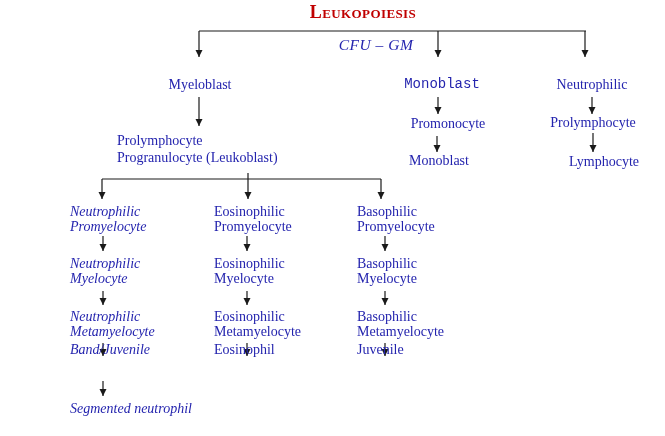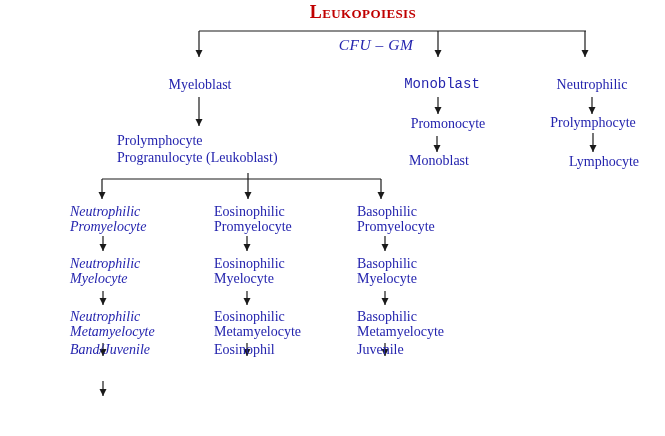--- a/index.html
+++ b/index.html
@@ -100,20 +100,21 @@
   <div class="lbl ctr" style="left:593px;top:115px;">Prolymphocyte</div>
   <div class="lbl ctr" style="left:597px;top:154px;margin-left:7px;">Lymphocyte</div>
 
   <div class="lbl multi col1 r1">Neutrophilic
 Promyelocyte</div>
   <div class="lbl multi col1 r2">Neutrophilic
 Myelocyte</div>
   <div class="lbl multi col1 r3">Neutrophilic
 Metamyelocyte</div>
   <div class="lbl col1 r4">Band/Juvenile</div>
+  <div class="lbl col1 r5">Segmented neutrophil</div>
 
   <div class="lbl multi col2 r1">Eosinophilic
 Promyelocyte</div>
   <div class="lbl multi col2 r2">Eosinophilic
 Myelocyte</div>
   <div class="lbl multi col2 r3">Eosinophilic
 Metamyelocyte</div>
   <div class="lbl col2 r4">Eosinophil</div>
 
   <div class="lbl multi col3 r1">Basophilic

